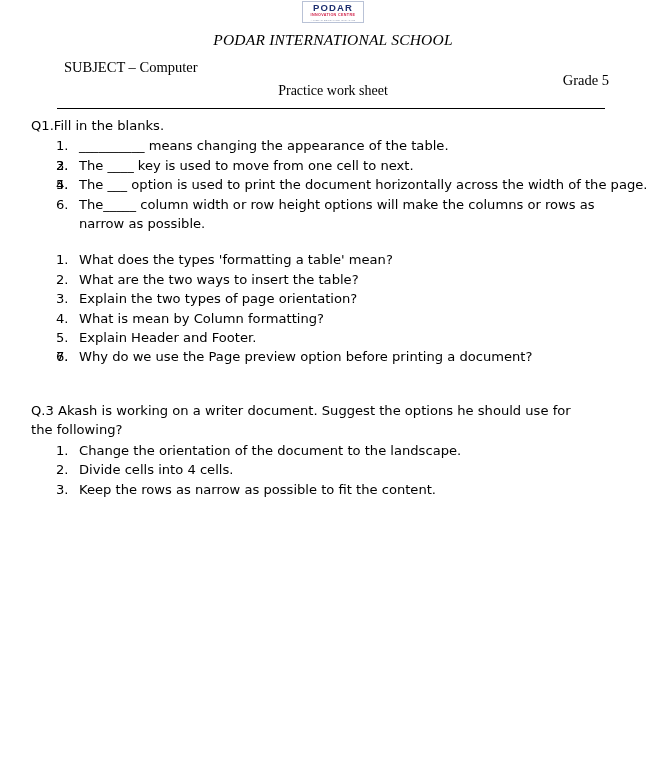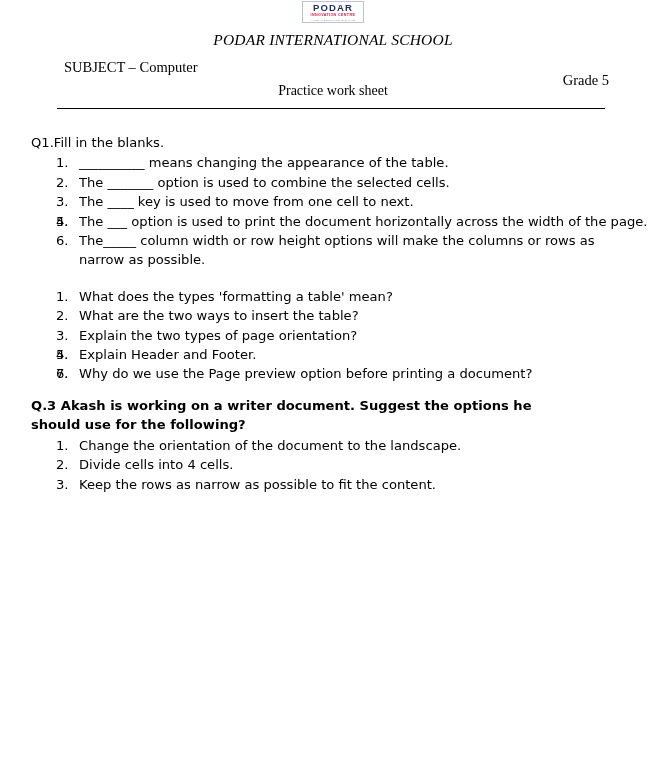--- a/index.html
+++ b/index.html
@@ -105,30 +105,29 @@
     margin: 9px auto 0 57px;
   }
 
   
   .content {
     padding: 0 30px 0 31px;
     font-size: 13.1px;
     line-height: 19.4px;
   }
   .q-heading {
-    margin-top: 24px;
+    margin-top: 7px;
     margin-bottom: 0;
   }
   .q-heading.spaced-before {
     margin-top: 24px;
   }
   .q3-heading {
-    margin-top: 12px;
+    margin-top: 34px;
     padding-right: 55px;
-    font-weight: bold;
   }
   ol.q-list {
     list-style: none;
     margin: 0;
     padding: 0;
   }
   ol.q-list li {
     position: relative;
     padding-left: 48px;
     margin: 0;
@@ -172,32 +171,32 @@
 
 <div class="worksheet-title">Practice work sheet</div>
 
 <div class="rule"></div>
 
 <div class="content">
 
   <div class="q-heading">Q1.Fill in the blanks.</div>
   <ol class="q-list q1-list">
     <li><span class="num">1.</span><span class="blank">__________ means changing the appearance of the table.</span></li>
-    <li><span class="num">2.</span><span class="blank">The _______ option is used to combine the selected cells.</span></li>
+    <li><span class="num">2.</span></li>
     <li><span class="num">3.</span><span class="blank">The ____ key is used to move from one cell to next.</span></li>
     <li><span class="num">4.</span></li>
     <li><span class="num">5.</span><span class="blank">The ___ option is used to print the document horizontally across the width of the page.</span></li>
     <li><span class="num">6.</span><span>The_____ column width or row height options will make the columns or rows as narrow as possible.</span></li>
   </ol>
 
   <ol class="q-list q2-list">
     <li><span class="num">1.</span><span>What does the types 'formatting a table' mean?</span></li>
     <li><span class="num">2.</span><span>What are the two ways to insert the table?</span></li>
     <li><span class="num">3.</span><span>Explain the two types of page orientation?</span></li>
-    <li><span class="num">4.</span></li>
+    <li><span class="num">4.</span><span>What is mean by Column formatting?</span></li>
     <li><span class="num">5.</span><span>Explain Header and Footer.</span></li>
     <li><span class="num">6.</span></li>
     <li><span class="num">7.</span><span>Why do we use the Page preview option before printing a document?</span></li>
   </ol>
 
   <div class="q-heading q3-heading">Q.3   Akash is working on a writer document. Suggest the options he should use for the following?</div>
   <ol class="q-list q3-list">
     <li><span class="num">1.</span><span>Change the orientation of the document to the landscape.</span></li>
     <li><span class="num">2.</span><span>Divide cells into 4 cells.</span></li>
     <li><span class="num">3.</span><span>Keep the rows as narrow as possible to fit the content.</span></li>

